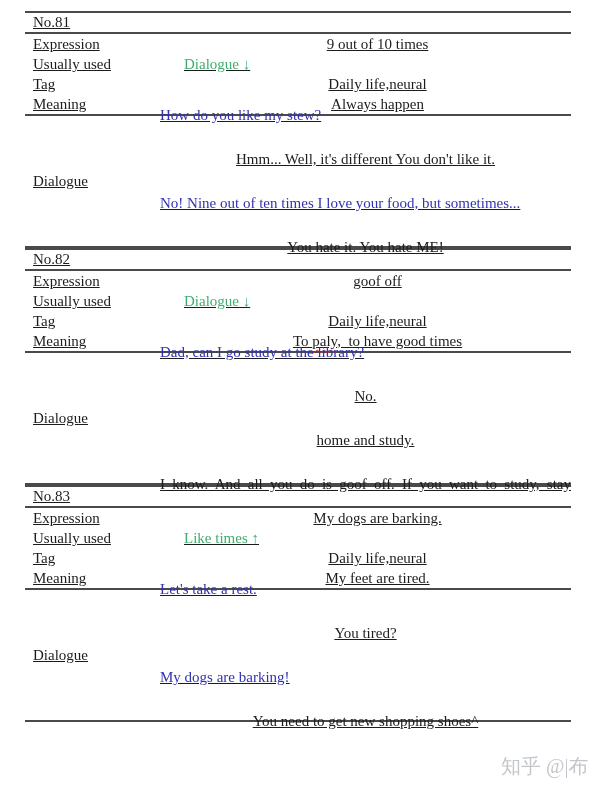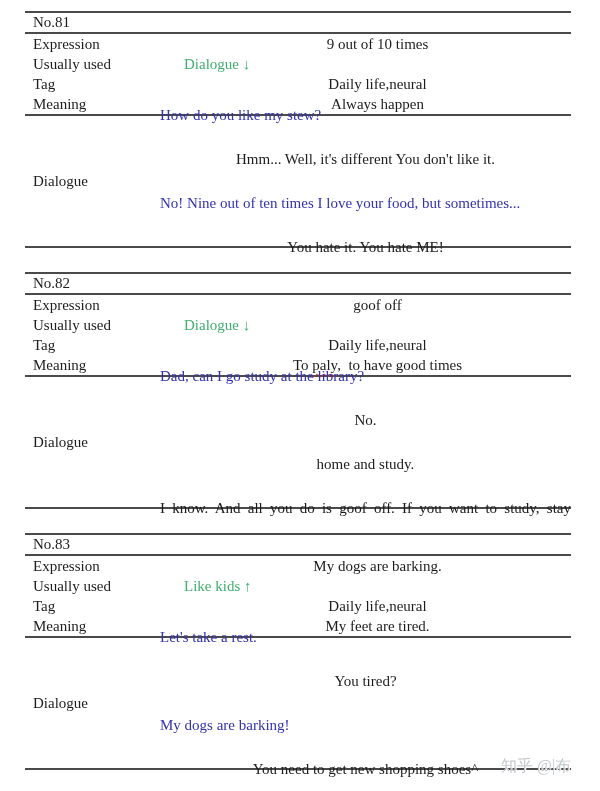--- a/index.html
+++ b/index.html
@@ -5,21 +5,21 @@
   html,body{margin:0;padding:0;background:#ffffff;}
   body{
     position:relative;width:600px;height:791px;overflow:hidden;
     font-family:"Liberation Serif","DejaVu Serif",serif;
     font-size:15px;color:var(--black,#1c1c1c);
   }
   .page{position:absolute;left:25px;top:11px;width:546px;}
   .card{
     border-top:2px solid var(--rule,#4a4a4a);
     border-bottom:2px solid var(--rule,#4a4a4a);
-    margin-bottom:24px;
+    text-decoration:underline;
   }
   .header-row{
     height:19px;line-height:19px;padding-left:8px;
     border-bottom:2px solid var(--rule,#4a4a4a);
   }
   .attrs{border-bottom:2px solid var(--rule,#4a4a4a);}
   .attr-row{display:flex;height:20px;line-height:20px;gap:24px;}
   .label-col{flex:0 0 135px;width:135px;padding-left:8px;box-sizing:border-box;}
   .value-col{flex:1;white-space:pre-wrap;}
   .dialogue-row{display:flex;height:130px;}
@@ -32,21 +32,21 @@
   .justify{text-align:justify;text-align-last:justify;}
   .wavy{
     text-decoration:underline;
     text-decoration-style:wavy;
     text-decoration-color:var(--misspell,#cc3333);
     text-decoration-thickness:1px;
     text-underline-offset:3px;
   }
   .watermark{
     position:absolute;left:501px;top:756px;white-space:nowrap;
-    font-size:16px;line-height:20px;
+    font-size:20px;line-height:20px;
     color:var(--watermark,#c3c7cb);
     text-shadow:1px 1px 0 #ffffff;
   }
 </style>
 </head>
 <body style="--blue: #3232b0; --green: #3fae6e; --black: #1c1c1c; --rule: #4a4a4a; --misspell: #cc3333; --watermark: #c3c7cb;">
 
 <div class="page" id="sections">
     <section class="card">
       <div class="row header-row"><span>No.81</span></div>
@@ -110,21 +110,21 @@
     </section>
     <section class="card">
       <div class="row header-row"><span>No.83</span></div>
       <div class="attrs">
         <div class="attr-row">
           <div class="label-col">Expression</div>
           <div class="value-col c-black">My dogs are barking.</div>
         </div>
         <div class="attr-row">
           <div class="label-col">Usually used</div>
-          <div class="value-col c-green">Like kids ↑</div>
+          <div class="value-col c-green">Like times ↑</div>
         </div>
         <div class="attr-row">
           <div class="label-col">Tag</div>
           <div class="value-col c-black">Daily life,neural</div>
         </div>
         <div class="attr-row">
           <div class="label-col">Meaning</div>
           <div class="value-col c-black">My feet are tired.</div>
         </div>
       </div>

